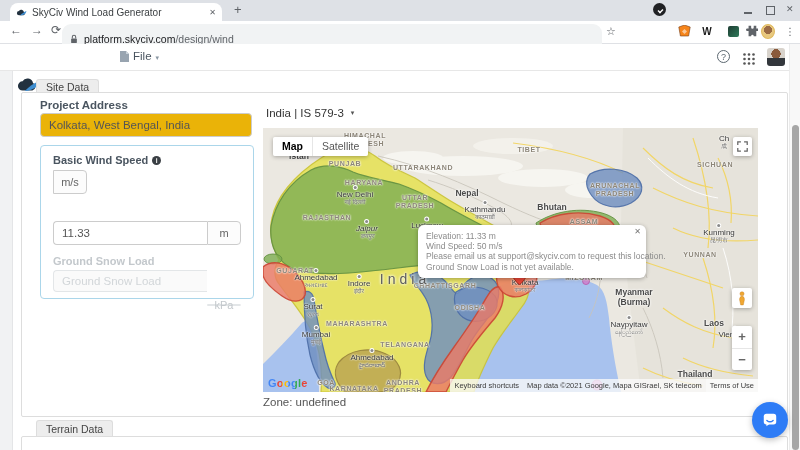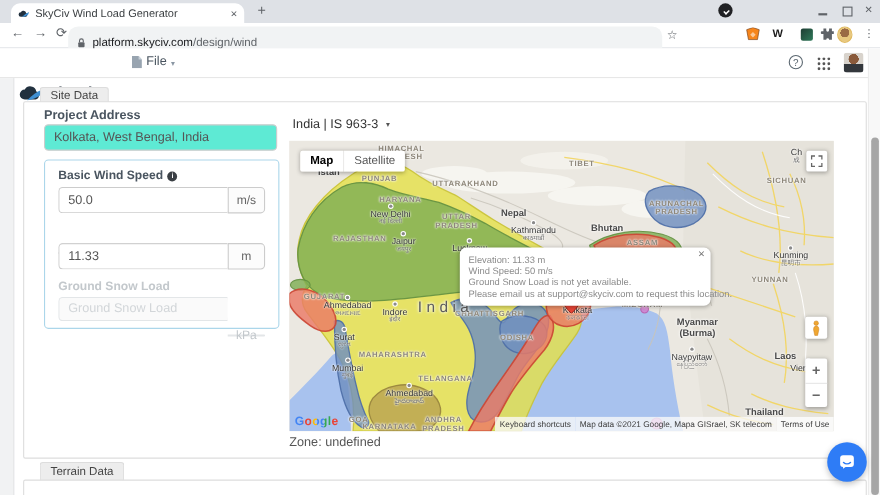--- a/index.html
+++ b/index.html
@@ -50,21 +50,21 @@
   .avatar{position:absolute;left:767px;top:4px;width:18px;height:18px;border-radius:3px;overflow:hidden;
     background:radial-gradient(circle at 50% 32%,#8a5a3b 0 30%,transparent 31%),
                linear-gradient(180deg,#d8d3cc 0 55%,#33373c 56% 100%);}
   
   .gutter{position:absolute;left:0;top:71px;width:13px;height:379px;background:#f1f2f3;border-right:1px solid #e4e5e7;box-sizing:border-box;}
   .sec-tab{position:absolute;height:14px;background:#ededed;border:1px solid #ddd;border-bottom:none;
     border-radius:3px 3px 0 0;font-size:10.5px;color:#444;line-height:14px;padding:0 9px;}
   .panel{position:absolute;left:21px;width:767px;background:#fff;border:1px solid #ddd;border-radius:2px;box-sizing:border-box;}
   .fld-label{position:absolute;font-size:11.5px;font-weight:bold;color:#4a5560;}
   .txt-input{position:absolute;border:1px solid #ccc;border-radius:4px;font-size:11.5px;color:#555;
-    padding:0 8px;box-sizing:border-box;background:#5eead4;font-family:"Liberation Sans",sans-serif;outline:none;}
+    padding:0 8px;box-sizing:border-box;background:#eab308;font-family:"Liberation Sans",sans-serif;outline:none;}
   .bluebox{position:absolute;left:40px;top:145px;width:212px;height:152px;border:1px solid #abd6ea;border-radius:4px;background:#fff;}
   .bb-label{position:absolute;left:12px;font-size:11px;font-weight:bold;color:#4a5560;display:flex;align-items:center;}
   .info-ic{display:inline-flex;width:9px;height:9px;border-radius:50%;background:#3a3f44;color:#fff;
     font-size:6.5px;font-weight:bold;align-items:center;justify-content:center;margin-left:4px;font-style:normal;}
   .inp-group{position:absolute;left:12px;width:188px;height:24px;display:flex;}
   .inp-group input{flex:1;min-width:0;border:1px solid #ccc;border-right:none;border-radius:4px 0 0 4px;
     font-size:11.5px;color:#555;padding:0 8px;outline:none;font-family:"Liberation Sans",sans-serif;}
   .inp-addon{width:32px;border:1px solid #ccc;border-radius:0 4px 4px 0;background:#fcfcfc;
     font-size:11px;color:#666;display:flex;align-items:center;justify-content:center;}
   .disabled-lbl{color:#c3c8cc !important;}
@@ -215,40 +215,39 @@
 
   <div class="fld-label" style="left:40px;top:99px;">Project Address</div>
   <input class="txt-input" style="left: 40px; top: 113px; width: 212px; height: 24px;" value="Kolkata, West Bengal, India">
 
   <div class="bluebox">
     <div class="bb-label" style="top:8px;">
       <span>Basic Wind Speed</span>
       <i class="info-ic">i</i>
     </div>
     <div class="inp-group" style="top:24px;">
-      <input value="50.0" style="">
       <span class="inp-addon">m/s</span>
     </div>
     <div class="bb-label" style="top:77px;">
       <span>Site Elevation</span>
       <i class="info-ic">i</i>
     </div>
     <div class="inp-group" style="top:75px;">
       <input value="11.33" style="">
       <span class="inp-addon">m</span>
     </div>
     <div class="bb-label disabled-lbl" style="top:109px;">Ground Snow Load</div>
     <div class="inp-group disabled" style="top:124px;height:22px;">
       <input disabled="" placeholder="Ground Snow Load" style="">
       <span class="inp-addon">kPa</span>
     </div>
   </div>
 
   <div class="code-select">
-    <span>India | IS 963-3</span>
+    <span>India | IS 579-3</span>
     <span class="caret">▾</span>
   </div>
 
   <div class="map">
     <svg class="map-svg" viewBox="0 0 495 264" preserveAspectRatio="none">
       <rect width="495" height="264" fill="#ebe8e1"></rect>
       <path d="M360,0 H495 V264 H378 C370,205 364,150 358,95 Z" fill="#e6e3db"></path>
       <g fill="#f6f5f0">
         <ellipse cx="200" cy="38" rx="60" ry="10"></ellipse>
           <ellipse cx="280" cy="50" rx="45" ry="9"></ellipse>
@@ -393,21 +392,21 @@
         <div class="ml ml-country" style="left: 432px; top: 247px;">
           <div>Thailand</div>
         </div>
         <div class="ml ml-big" style="left: 142px; top: 151px;">
           <div>India</div>
         </div>
         <div class="ml ml-city has-dot" style="left: 92px; top: 68px;">
           <div>New Delhi</div>
           <div class="ml-sub">नई दिल्ली</div>
         </div>
-        <div class="ml ml-city has-dot" style="left: 104px; top: 93px;">
+        <div class="ml ml-city has-dot" style="left: 104px; top: 102px; font-style: italic;">
           <div>Jaipur</div>
           <div class="ml-sub">जयपुर</div>
         </div>
         <div class="ml ml-city has-dot" style="left: 164px; top: 96px;">
           <div>Lucknow</div>
         </div>
         <div class="ml ml-city has-dot" style="left: 222px; top: 83px;">
           <div>Kathmandu</div>
           <div class="ml-sub">काठमाडौं</div>
         </div>
@@ -475,22 +474,22 @@
     <div class="marker">
       <svg width="15" height="19" viewBox="0 0 16 20">
         <path d="M8,0 C3.5,0 0,3.5 0,8 C0,13 8,20 8,20 C8,20 16,13 16,8 C16,3.5 12.5,0 8,0 Z" fill="#e64436" stroke="#8d2013" stroke-width=".8"></path>
         <circle cx="8" cy="7.5" r="2.8" fill="#8d2013" opacity=".65"></circle>
       </svg>
     </div>
 
     <div class="gm-popup">
       <div class="gm-popup-line">Elevation: 11.33 m</div>
       <div class="gm-popup-line">Wind Speed: 50 m/s</div>
+      <div class="gm-popup-line">Please email us at support@skyciv.com to request this location.</div>
       <div class="gm-popup-line">Ground Snow Load is not yet available.</div>
-      <div class="gm-popup-line">Please email us at support@skyciv.com to request this location.</div>
       <span class="gm-popup-close">✕</span>
     </div>
 
     <div class="google-logo">Google</div>
     <div class="map-attr">
       <span>Keyboard shortcuts</span>
       <span>Map data ©2021 Google, Mapa GISrael, SK telecom</span>
       <span class="terms">Terms of Use</span>
     </div>
   </div>

